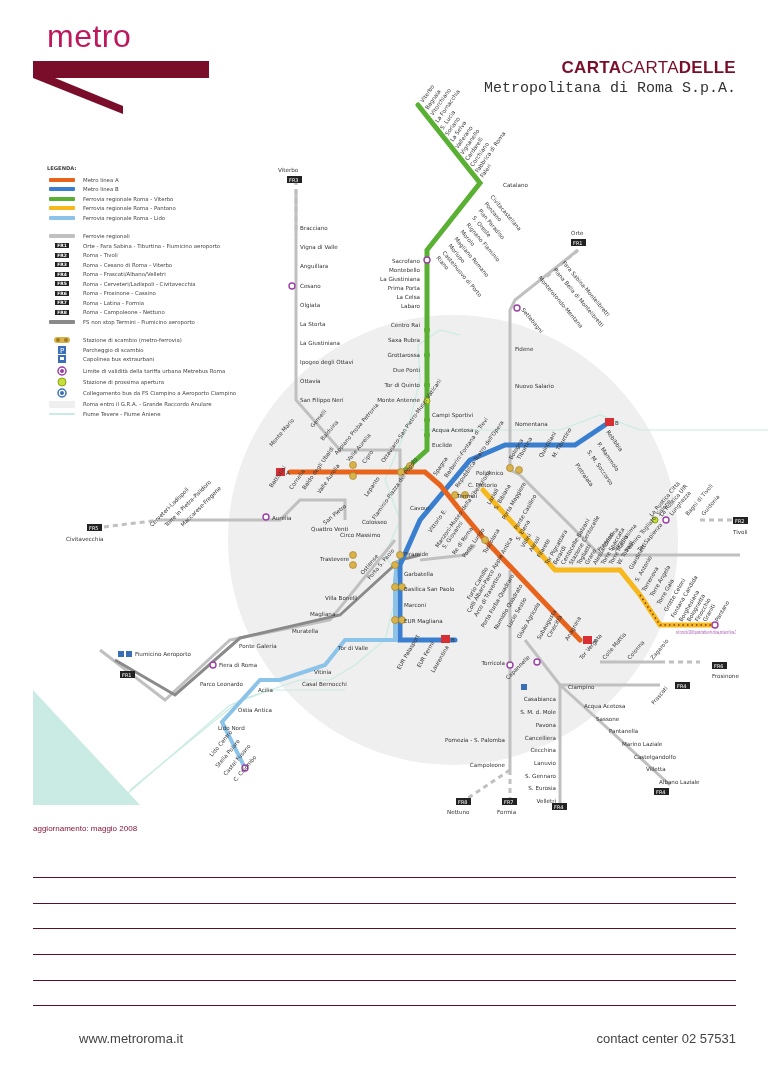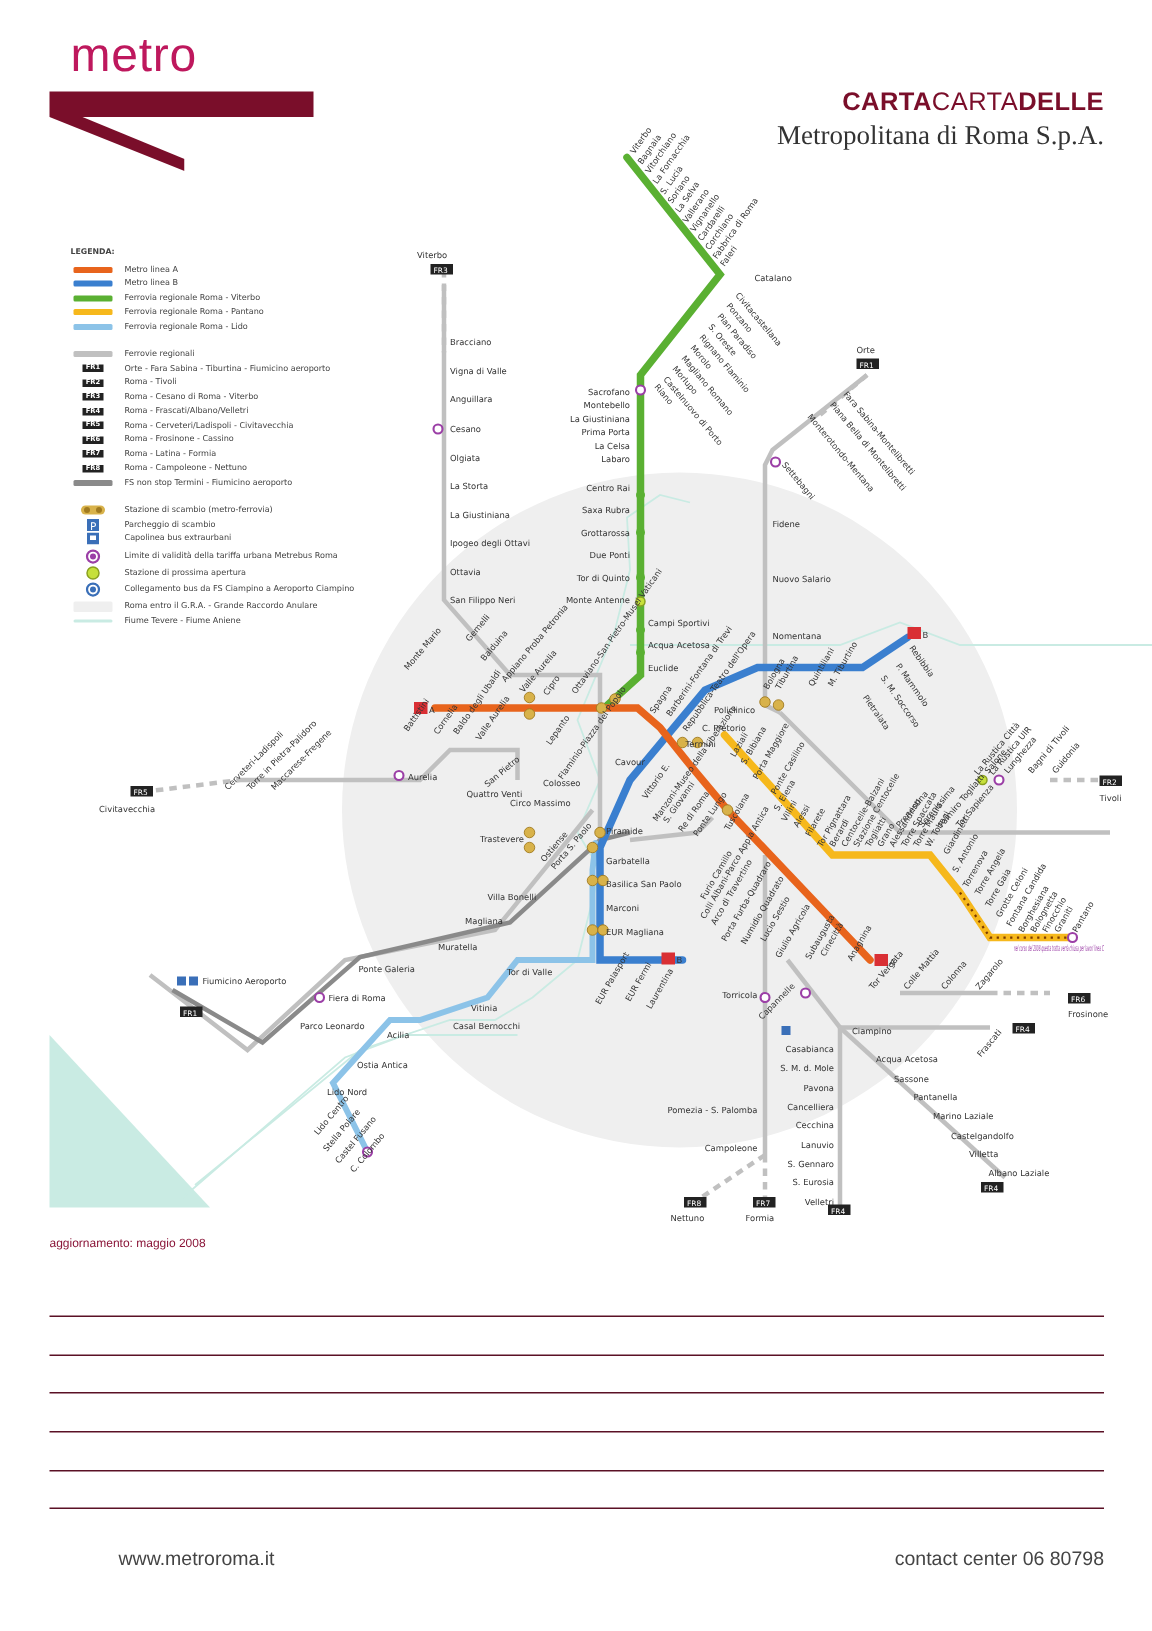--- a/index.html
+++ b/index.html
@@ -3,21 +3,21 @@
 <meta charset="utf-8">
 <style>
   html,body{margin:0;padding:0;background:#fff;}
   body{width:768px;height:1087px;position:relative;overflow:hidden;font-family:"DejaVu Sans",sans-serif;color:#333;}
   .logo-text{position:absolute;left:47px;top:18px;font-family:"Liberation Sans",sans-serif;font-size:32px;color:#be185d;letter-spacing:0.5px;}
   .logo-bar{position:absolute;left:33px;top:61px;width:176px;height:17px;background:#7a0e2a;}
   .logo-tail{position:absolute;left:33px;top:78px;width:90px;height:36px;}
   .title{position:absolute;right:32px;top:58px;font-family:"Liberation Sans",sans-serif;font-size:17px;color:#7a0e2a;letter-spacing:0.3px;}
   .title b{font-weight:bold;}
   .title span.light{font-weight:normal;}
-  .subtitle{position:absolute;right:32px;top:80px;font-family:Liberation Serif, serif;font-size:18px;color:#333;}
+  .subtitle{position:absolute;right:32px;top:80px;font-family:Liberation Mono, monospace;font-size:15px;color:#333;}
   .legend{position:absolute;left:47px;top:165px;width:200px;font-size:5.4px;color:#444;}
   .legend .lh{font-weight:bold;margin-bottom:4px;font-size:5.2px;}
   .legend .row{display:flex;align-items:center;height:9.5px;}
   .legend .sw{width:30px;margin-right:6px;display:flex;align-items:center;justify-content:center;}
   .legend .bar{width:26px;height:4px;border-radius:1px;}
   .legend .fr{background:#222;color:#fff;font-size:4.5px;padding:0 2px;font-weight:bold;}
   .legend .gap{height:9px;}
   .map{position:absolute;left:0;top:0;}
   .map text{font-family:"DejaVu Sans",sans-serif;font-size:5.6px;fill:#333;}
   .update{position:absolute;left:33px;top:811px;font-family:"Liberation Sans",sans-serif;font-size:8px;color:#8a1538;margin-top:13px;}
@@ -599,13 +599,13 @@
 <div class="update">aggiornamento: maggio 2008</div>
 
 <div class="rule" style="top:877px"></div>
 <div class="rule" style="top:903px"></div>
 <div class="rule" style="top:928px"></div>
 <div class="rule" style="top:954px"></div>
 <div class="rule" style="top:980px"></div>
 <div class="rule" style="top:1005px"></div>
 
 <div class="footer-left">www.metroroma.it</div>
-<div class="footer-right">contact center 06 80798</div>
+<div class="footer-right">contact center 02 57531</div>
 
 </body></html>

